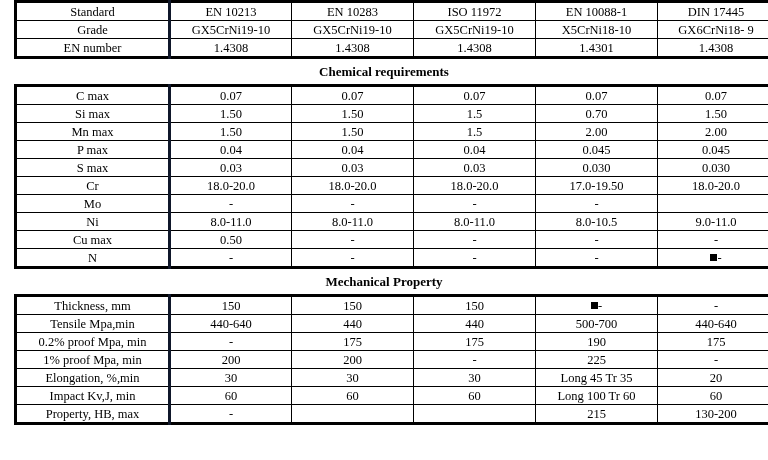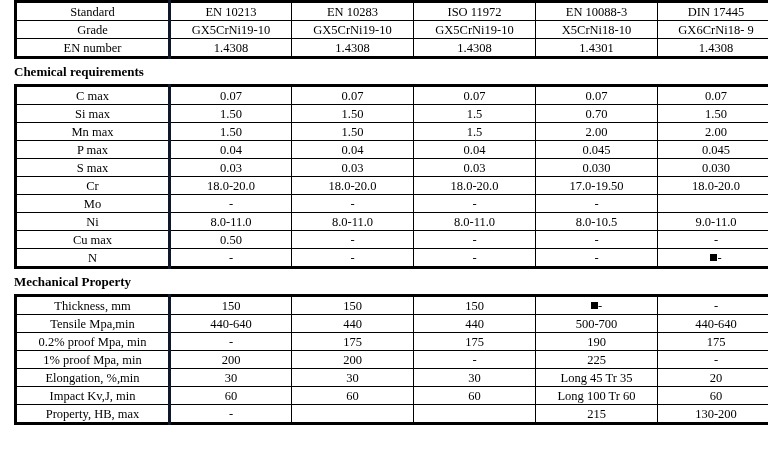--- a/index.html
+++ b/index.html
@@ -29,21 +29,21 @@
     font-weight: bold;
     font-size: 13.5px;
     letter-spacing: -0.1px;
     padding-top: 6px;
     padding-bottom: 6px;
     line-height: 16px;
     white-space: nowrap;
   }
 
   .section-heading {
-    text-align: left;
+    text-align: center;
     font-weight: bold;
     font-size: 13px;
     line-height: 16px;
     padding-top: 5px;
     padding-bottom: 4px;
     white-space: nowrap;
   }
 
   table.grid {
     border-collapse: collapse;
@@ -97,21 +97,21 @@
       <col class="c-data">
         <col class="c-data">
         <col class="c-last">
     </colgroup>
     <tbody>
         <tr>
           <td class="label-col">Standard</td>
           <td>EN 10213</td>
           <td>EN 10283</td>
           <td>ISO 11972</td>
-          <td>EN 10088-3</td>
+          <td>EN 10088-1</td>
           <td>DIN 17445</td>
         </tr>
         <tr>
           <td class="label-col">Grade</td>
           <td>GX5CrNi19-10</td>
           <td>GX5CrNi19-10</td>
           <td>GX5CrNi19-10</td>
           <td>X5CrNi18-10</td>
           <td>GX6CrNi18- 9</td>
         </tr>

